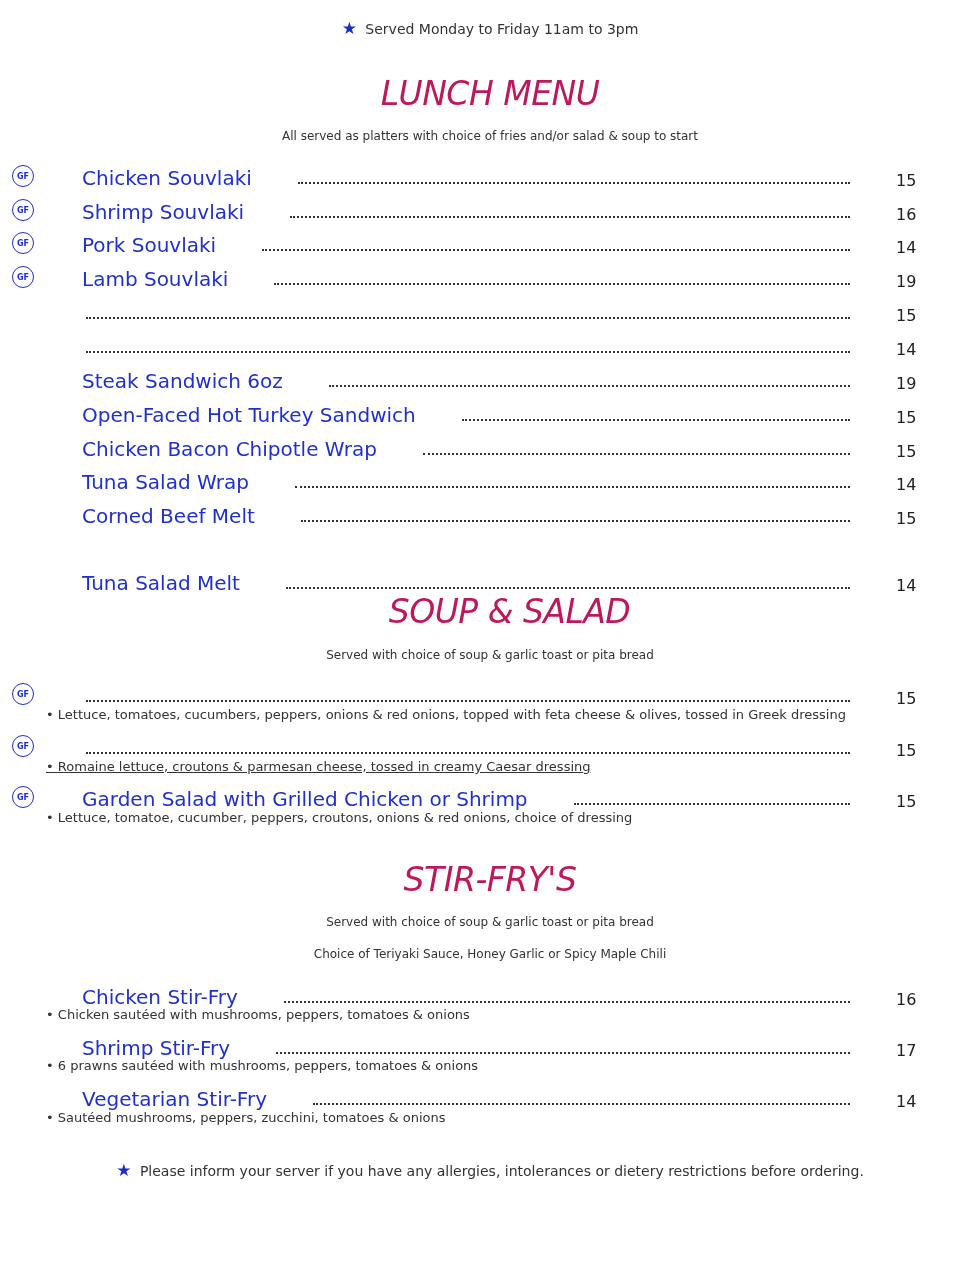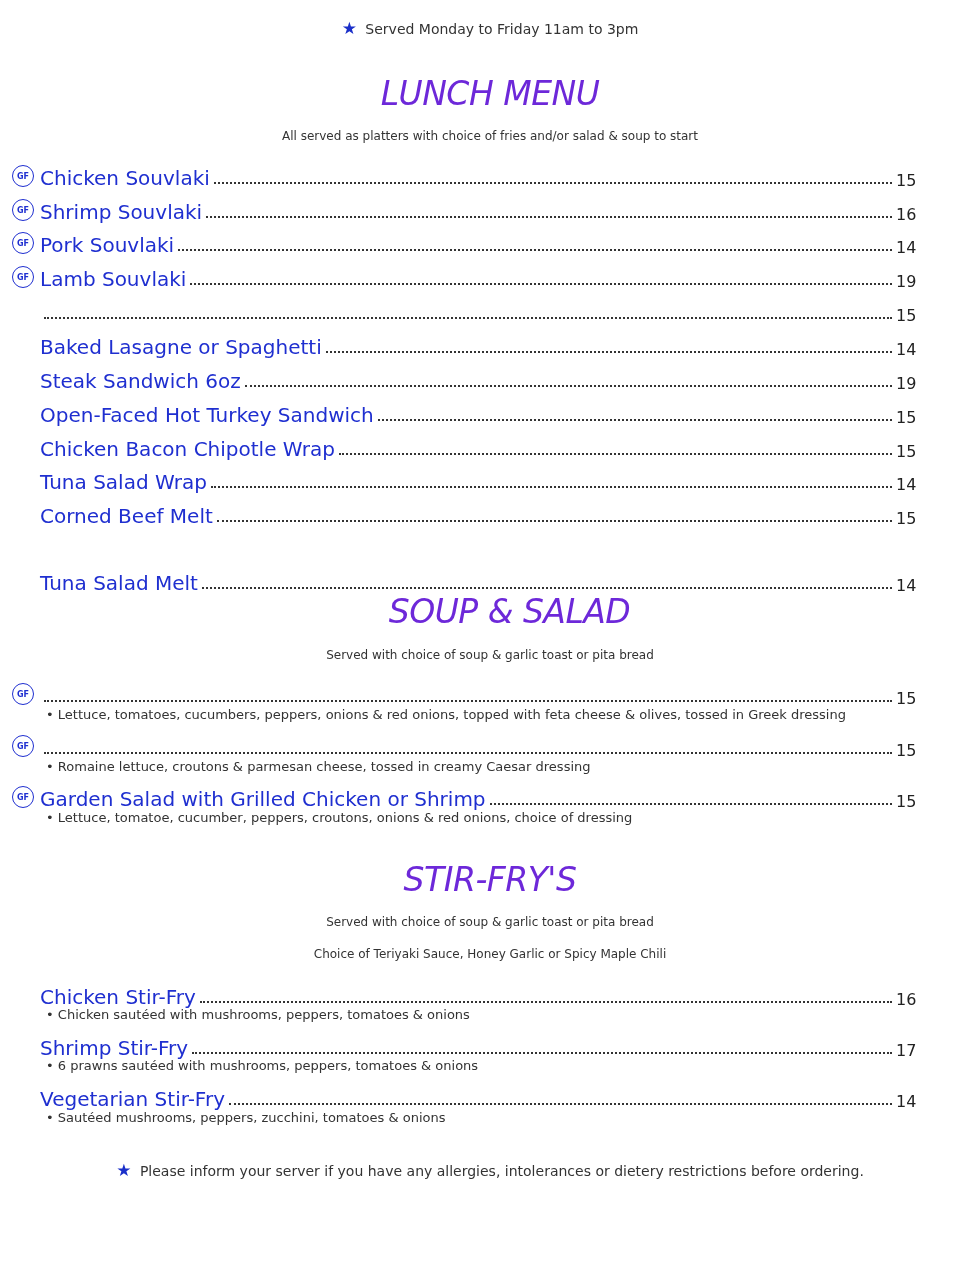--- a/index.html
+++ b/index.html
@@ -2,24 +2,24 @@
 <html><head>
 <meta charset="utf-8">
 <style>
   * { box-sizing: border-box; margin: 0; padding: 0; }
   html, body { width: 980px; height: 1264px; background: #ffffff; overflow: hidden; }
   body { font-family: "DejaVu Sans", sans-serif; color: #222; position: relative; }
 
   .top-note { position: absolute; top: 18px; left: 0; width: 980px; text-align: center; font-size: 14px; color: #333; }
   .star { color: #1a2fc9; font-size: 17px; margin-right: 4px; }
 
-  .section-title { position: absolute; left: 0; width: 980px; text-align: center; color: #6d28d9; font-style: italic; font-size: 33px; letter-spacing: -0.5px; font-family: "DejaVu Sans", sans-serif; font-weight: normal; }
+  .section-title { position: absolute; left: 0; width: 980px; text-align: center; color: #be185d; font-style: italic; font-size: 33px; letter-spacing: -0.5px; font-family: "DejaVu Sans", sans-serif; font-weight: normal; }
   .subtitle { position: absolute; left: 0; width: 980px; text-align: center; font-size: 12px; color: #333; }
 
-  .item { position: absolute; left: 12px; width: 904px; height: 28px; display: flex; align-items: flex-end; }
+  .item { position: absolute; left: 12px; width: 904px; height: 28px; display: flex; align-items: flex-end; gap: 42px; }
   .gf { width: 22px; height: 22px; flex: 0 0 22px; border: 1.5px solid #1f2fd0; border-radius: 50%; color: #1f2fd0; font-size: 8px; font-weight: bold; display: flex; align-items: center; justify-content: center; margin-right: 6px; margin-bottom: 3px; }
   .gf-spacer { width: 28px; flex: 0 0 28px; }
   .name { color: #1f2fd0; font-size: 20px; white-space: nowrap; }
   .dots { flex: 1; border-bottom: 2px dotted #333; margin: 0 4px 6px 4px; height: 1px; }
   .price { font-size: 16px; color: #222; width: 20px; text-align: right; }
 
   .desc { position: absolute; left: 46px; font-size: 13px; color: #333; }
   .desc::before { content: "• "; }
 
   .foot-note { position: absolute; top: 1160px; left: 0; width: 980px; text-align: center; font-size: 14px; color: #333; }
@@ -59,21 +59,20 @@
     <span class="dots"></span>
     <span class="price">19</span>
   </div>
 <div class="item" style="top:297px;">
     <span class="gf-spacer"></span>
     <span class="dots"></span>
     <span class="price">15</span>
   </div>
 <div class="item" style="top:331px;">
     <span class="gf-spacer"></span>
-    <span class="name">Baked Lasagne or Spaghetti</span>
     <span class="dots"></span>
     <span class="price">14</span>
   </div>
 <div class="item" style="top:365px;">
     <span class="gf-spacer"></span>
     <span class="name">Steak Sandwich 6oz</span>
     <span class="dots"></span>
     <span class="price">19</span>
   </div>
 <div class="item" style="top:399px;">
@@ -114,21 +113,21 @@
     <span class="gf">GF</span>
     <span class="dots"></span>
     <span class="price">15</span>
   </div>
 <div class="desc" style="top:707px;">Lettuce, tomatoes, cucumbers, peppers, onions &amp; red onions, topped with feta cheese &amp; olives, tossed in Greek dressing</div>
 <div class="item" style="top:732px;">
     <span class="gf">GF</span>
     <span class="dots"></span>
     <span class="price">15</span>
   </div>
-<div class="desc" style="top:759px;">Romaine lettuce, croutons &amp; parmesan cheese, tossed in creamy Caesar dressing</div>
+<div class="desc" style="top:759px;text-decoration:underline;">Romaine lettuce, croutons &amp; parmesan cheese, tossed in creamy Caesar dressing</div>
 <div class="item" style="top:783px;">
     <span class="gf">GF</span>
     <span class="name">Garden Salad with Grilled Chicken or Shrimp</span>
     <span class="dots"></span>
     <span class="price">15</span>
   </div>
 <div class="desc" style="top:810px;">Lettuce, tomatoe, cucumber, peppers, croutons, onions &amp; red onions, choice of dressing</div>
 
 <div class="section-title" style="top:860px;">STIR-FRY'S</div>
 <div class="subtitle" style="top:915px;">Served with choice of soup &amp; garlic toast or pita bread</div>

